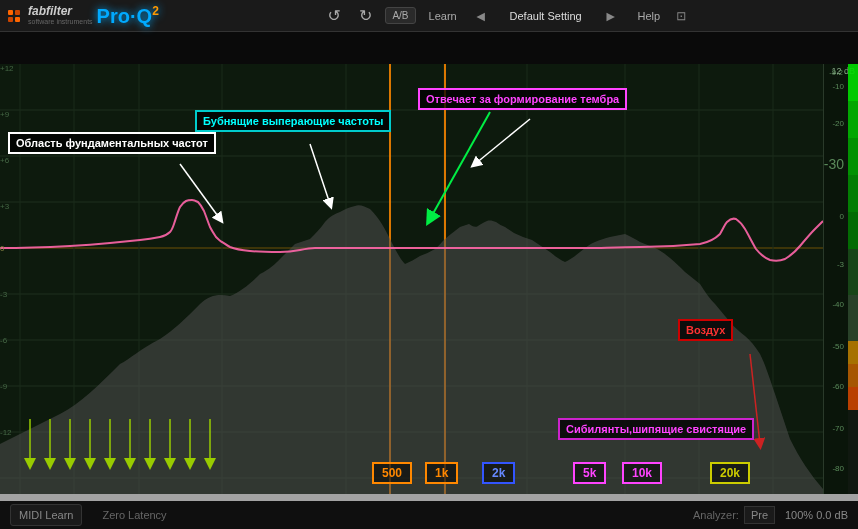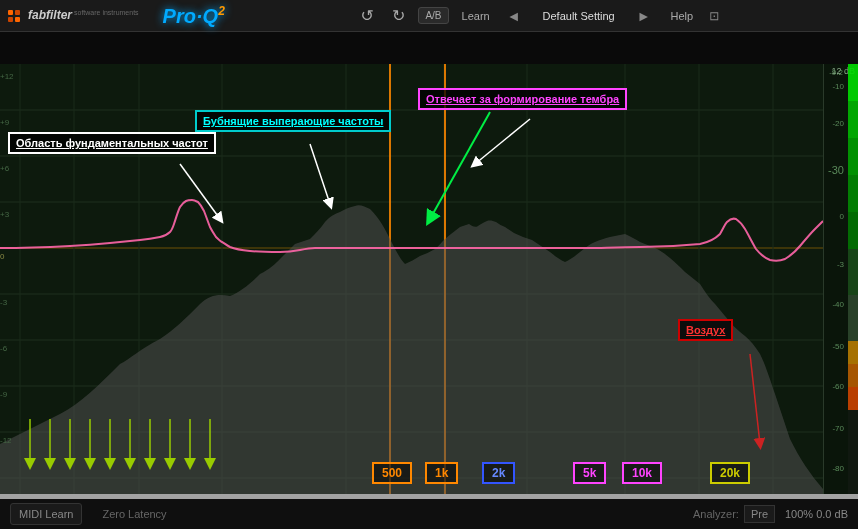--- a/index.html
+++ b/index.html
@@ -46,22 +46,21 @@
     #fabfilter-text {
       color: #ccc;
       font-size: 11px;
       font-style: italic;
       margin-right: 2px;
     }
     #proq-logo {
       color: #00aaff;
       font-size: 20px;
       font-weight: bold;
-      font-style: italic;
-      margin-left: 20px;
+      margin-left: 0;
       text-shadow: 0 0 8px #00aaff;
     }
     #proq-logo sup {
       font-size: 12px;
       color: #ff9900;
     }
 
     #header-center {
       display: flex;
       align-items: center;
@@ -126,21 +125,20 @@
 
     
     .annotation {
       position: absolute;
       padding: 3px 6px;
       font-size: 11px;
       border: 2px solid;
       font-weight: bold;
       white-space: nowrap;
       pointer-events: none;
-      text-decoration: underline;
     }
 
     
     #bottom-bar {
       position: absolute;
       bottom: 0;
       width: 100%;
       height: 35px;
       background: #0f0f0f;
       border-top: 1px solid #2a2a2a;
@@ -190,21 +188,21 @@
 <body>
 
 <div id="header">
   <div id="logo-area">
     <div class="logo-dots">
       <div class="logo-dot"></div>
       <div class="logo-dot"></div>
       <div class="logo-dot"></div>
       <div class="logo-dot"></div>
     </div>
-    <div style="display:flex;line-height:1.1">
+    <div style="display:flex;flex-direction:column;line-height:1.1">
       <span id="fabfilter-text" style="color:#ccc;font-size:12px;font-style:italic;font-weight:bold">fabfilter</span>
       <span style="color:#666;font-size:7px">software instruments</span>
     </div>
     <div id="proq-logo">
       <span>Pro·Q</span><sup>2</sup>
     </div>
   </div>
 
   <div id="header-center">
     <button class="header-btn" style="font-size:16px">↺</button>
@@ -372,20 +370,23 @@
   <div class="annotation" style="left:195px;top:46px;color:#00ffff;border-color:#00cccc;background:rgba(0,0,0,0.75);font-size:11px;">
     <span>Бубнящие выперающие частоты</span>
   </div>
 
   <div class="annotation" style="left:418px;top:24px;color:#ff44ff;border-color:#ff44ff;background:rgba(0,0,0,0.75);font-size:11px;">
     <span>Отвечает за формирование тембра</span>
   </div>
 
 
 
+  <div class="annotation" style="left:558px;top:354px;color:#ff44ff;border-color:#cc22cc;background:rgba(0,0,0,0.75);font-size:11px;">
+    <span>Сибилянты,шипящие свистящие</span>
+  </div>
 
   <div class="annotation" style="left:678px;top:255px;color:#ff3333;border-color:#cc0000;background:rgba(0,0,0,0.75);font-size:11px;">
     <span>Воздух</span>
   </div>
 
   <div style="position:absolute;bottom:10px;left:0;width:823px;height:16px;">
     <span class="freq-label" style="left:2%">20</span>
     <span class="freq-label" style="left:9%">50</span>
     <span class="freq-label" style="left:17%">100</span>
     <span class="freq-label" style="left:27%">200</span>
@@ -437,48 +438,48 @@
       <div style="width:100%;height:10%;background:#446644;opacity:0.55;"></div>
       <div style="width:100%;height:5%;background:#cc8800;opacity:0.8;"></div>
       <div style="width:100%;height:5%;background:#cc6600;opacity:0.8;"></div>
       <div style="width:100%;height:5%;background:#cc4400;opacity:0.9;"></div>
       <div style="width:100%;height:25%;background:#111811;opacity:0.9;"></div>
     </div>
 
     <div style="position:absolute;right:15px;top:4px;color:#5a8a5a;font-size:8px;">-9.2</div>
     <div style="position:absolute;right:14px;top:18px;color:#5a8a5a;font-size:8px;">-10</div>
     <div style="position:absolute;right:14px;top:55px;color:#5a8a5a;font-size:8px;">-20</div>
-    <div style="position:absolute;right:14px;top:100px;color:#5a8a5a;font-size:11px;text-align:right;">-30</div>
+    <div style="position:absolute;right:14px;top:92px;color:#5a8a5a;font-size:14px;text-align:right;">-30</div>
     <div style="position:absolute;right:14px;top:148px;color:#5a8a5a;font-size:8px;">0</div>
     <div style="position:absolute;right:14px;top:196px;color:#5a8a5a;font-size:8px;">-3</div>
     <div style="position:absolute;right:14px;top:236px;color:#5a8a5a;font-size:8px;">-40</div>
     <div style="position:absolute;right:14px;top:278px;color:#5a8a5a;font-size:8px;">-50</div>
     <div style="position:absolute;right:14px;top:318px;color:#5a8a5a;font-size:8px;">-60</div>
     <div style="position:absolute;right:14px;top:360px;color:#5a8a5a;font-size:8px;">-70</div>
     <div style="position:absolute;right:14px;top:400px;color:#5a8a5a;font-size:8px;">-80</div>
     <div style="position:absolute;right:14px;top:440px;color:#5a8a5a;font-size:8px;">-90</div>
   </div>
 
   <div style="position:absolute;left:0;top:0;width:0;height:462px;">
     
   </div>
 
-  <div style="position:absolute;left:0;top:8px;width:30px;height:435px;text-decoration:underline;">
+  <div style="position:absolute;left:0;top:0;width:30px;height:435px;text-decoration:underline;">
     <span style="position:absolute;top:0px;color:#446644;font-size:8px;">+12</span>
     <span style="position:absolute;top:46px;color:#446644;font-size:8px;">+9</span>
     <span style="position:absolute;top:92px;color:#446644;font-size:8px;">+6</span>
     <span style="position:absolute;top:138px;color:#446644;font-size:8px;">+3</span>
     <span style="position:absolute;top:180px;color:#888844;font-size:8px;">0</span>
     <span style="position:absolute;top:226px;color:#446644;font-size:8px;">-3</span>
     <span style="position:absolute;top:272px;color:#446644;font-size:8px;">-6</span>
     <span style="position:absolute;top:318px;color:#446644;font-size:8px;">-9</span>
     <span style="position:absolute;top:364px;color:#446644;font-size:8px;text-align:right;">-12</span>
   </div>
 
 </div>
 
-<div id="bottom-bar" style="position:absolute;bottom:0;width:858px;height:35px;background:#0f0f0f;border-top:5px solid #a3a3a3;display:flex;align-items:center;padding:0 10px;">
+<div id="bottom-bar" style="position:absolute;bottom:0;width:858px;height:35px;background:#0f0f0f;border-top:7px solid #a3a3a3;display:flex;align-items:center;padding:0 10px;">
   <button id="midi-learn-btn">MIDI Learn</button>
   <span id="zero-latency" style="margin-left:20px;color:#666;font-size:11px;">Zero Latency</span>
   <span id="analyzer-label" style="margin-left:auto;color:#666;font-size:11px;margin-right:5px;">Analyzer:</span>
   <button style="color:#888;font-size:11px;cursor:pointer;padding:2px 6px;border:1px solid #333;background:#1a1a1a;">Pre</button>
   <span id="gain-display" style="color:#888;font-size:11px;margin-left:10px;">100%  0.0 dB</span>
 </div>
 
 </body></html>

